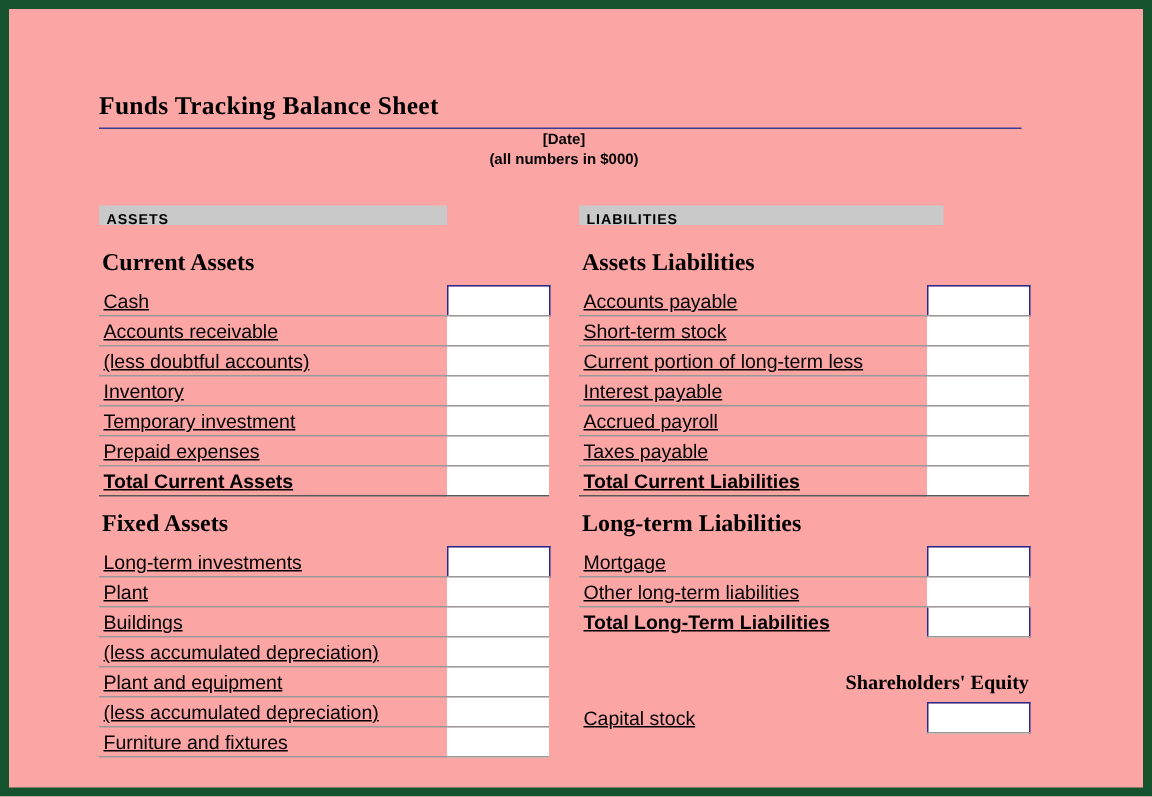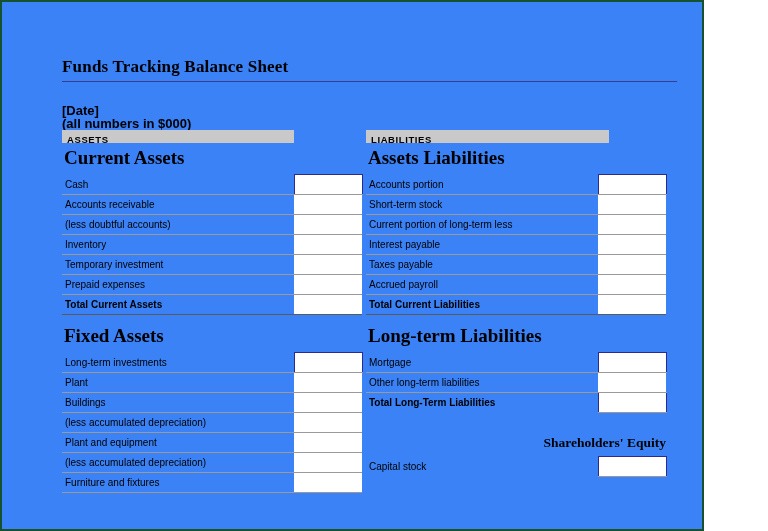--- a/index.html
+++ b/index.html
@@ -9,88 +9,90 @@
   body {
     width: 768px;
     height: 531px;
     background: #ffffff;
     font-family: "Liberation Sans", sans-serif;
     color: #000000;
     overflow: hidden;
   }
   .page {
     position: relative;
-    width: 704px;
+    width: 768px;
     height: 531px;
     box-sizing: border-box;
-    border: 2px solid #14532d;
-    background: #3b82f6;
+    border: 6px solid #14532d;
+    background: #fca5a5;
   }
   .sheet {
     position: absolute;
     left: 60px;
     top: 55px;
     width: 620px;
   }
   .doc-title {
     font-family: "Liberation Serif", serif;
     font-size: 17px;
     font-weight: bold;
     letter-spacing: 0.2px;
     padding-bottom: 4px;
     border-bottom: 1.5px solid #3b3b8f;
     width: 615px;
   }
   .meta {
-    margin-top: 22px;
-    font-size: 13px;
+    margin-top: 1px;
+    font-size: 10px;
     font-weight: bold;
     line-height: 13px;
+    text-align: center;
   }
   .columns {
     display: flex;
-    gap: 4px;
-    margin-top: 0;
+    gap: 20px;
+    margin-top: 24px;
   }
   .col {
     width: 300px;
   }
   .section-head {
     background: #c9c9c9;
     font-size: 9.5px;
     font-weight: bold;
     letter-spacing: 0.6px;
     padding: 3px 5px 3px 5px;
     height: 13px;
     line-height: 13px;
     box-sizing: border-box;
   }
   .section-head.narrow { width: 232px; }
   .section-head.wide { width: 243px; }
 
   .group-title {
     font-family: "Liberation Serif", serif;
-    font-size: 19px;
-    font-weight: bold;
-    padding: 4px 0 5px 2px;
+    font-size: 16px;
+    font-weight: bold;
+    padding: 17px 0 5px 2px;
   }
   .group-title.spaced { padding-top: 10px; }
 
   table.rows {
     border-collapse: collapse;
     width: 300px;
     table-layout: fixed;
   }
   table.rows td {
     height: 20px;
-    font-size: 10px;
+    font-size: 13px;
     vertical-align: middle;
     padding: 0 0 0 3px;
     border-bottom: 1px solid #9a9a9a;
     box-sizing: border-box;
+    text-decoration: underline;
   }
   td.label { width: 232px; }
   td.value {
     width: 68px;
     border: 1px solid #2b2b8f;
     background: #ffffff;
   }
   td.value.nb {
     border: none;
     border-bottom: 1px solid #9a9a9a;
@@ -209,41 +211,41 @@
         </table>
       </div>
 
       <div class="col">
         <div class="section-head wide">LIABILITIES</div>
 
         <div class="group-title">Assets Liabilities</div>
         <table class="rows">
           <tbody>
             <tr>
-              <td class="label">Accounts portion</td>
+              <td class="label">Accounts payable</td>
               <td class="value"></td>
             </tr>
             <tr>
               <td class="label">Short-term stock</td>
               <td class="value nb"></td>
             </tr>
             <tr>
               <td class="label">Current portion of long-term less</td>
               <td class="value nb"></td>
             </tr>
             <tr>
               <td class="label">Interest payable</td>
               <td class="value nb"></td>
             </tr>
             <tr>
+              <td class="label">Accrued payroll</td>
+              <td class="value nb"></td>
+            </tr>
+            <tr>
               <td class="label">Taxes payable</td>
-              <td class="value nb"></td>
-            </tr>
-            <tr>
-              <td class="label">Accrued payroll</td>
               <td class="value nb"></td>
             </tr>
             <tr class="total">
               <td class="label">Total Current Liabilities</td>
               <td class="value nb"></td>
             </tr>
           </tbody>
         </table>
 
         <div class="group-title spaced">Long-term Liabilities</div>

